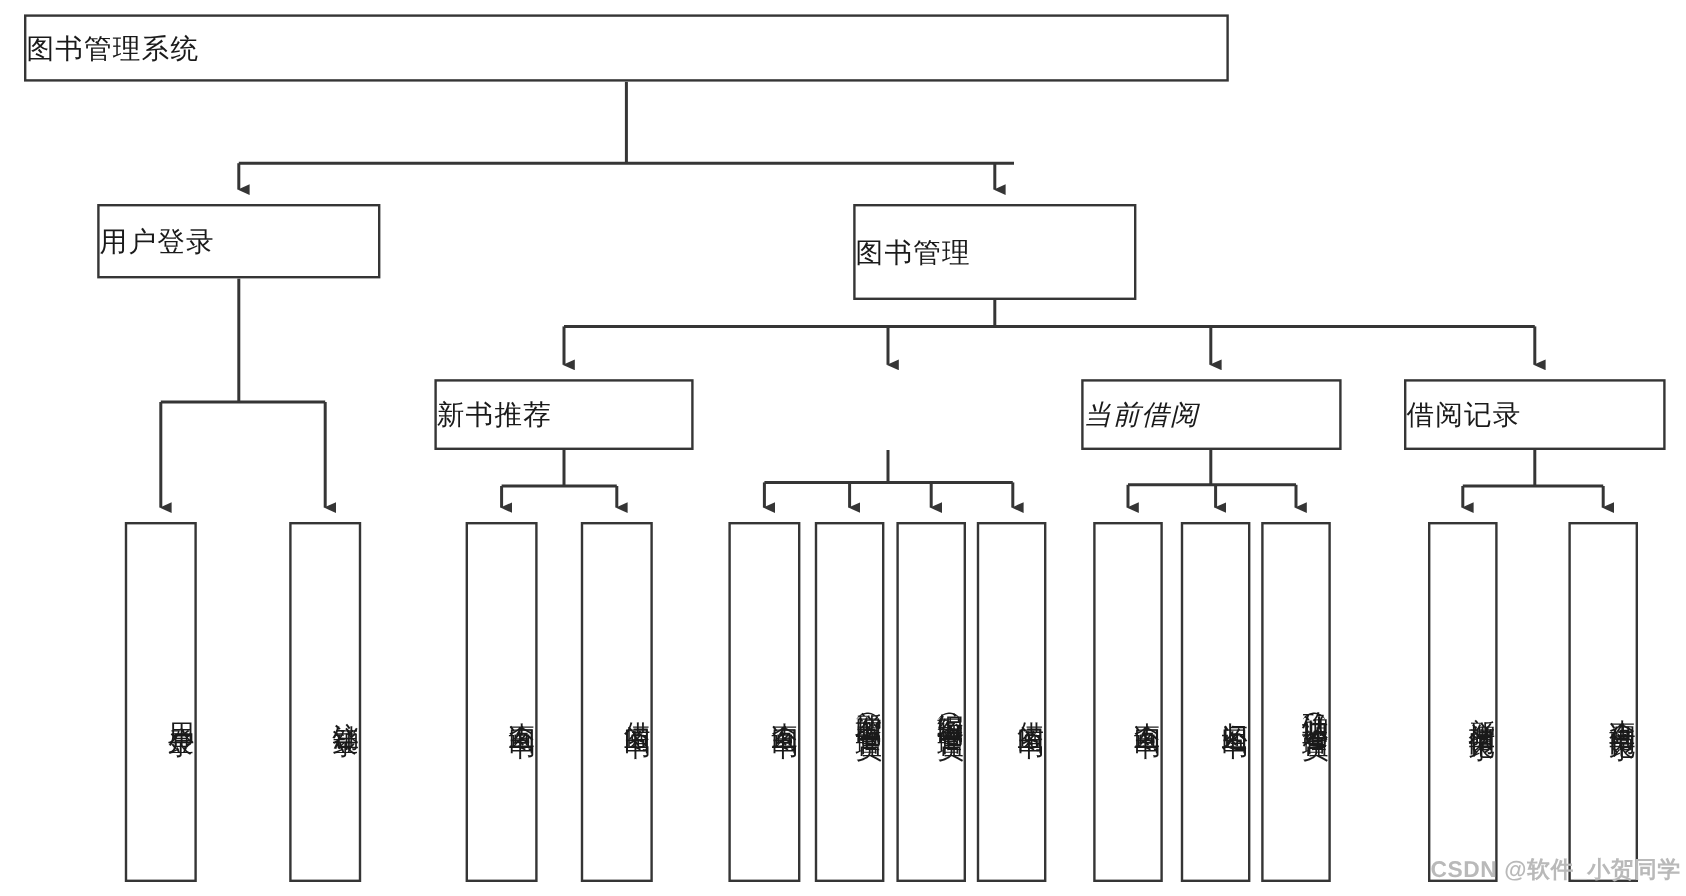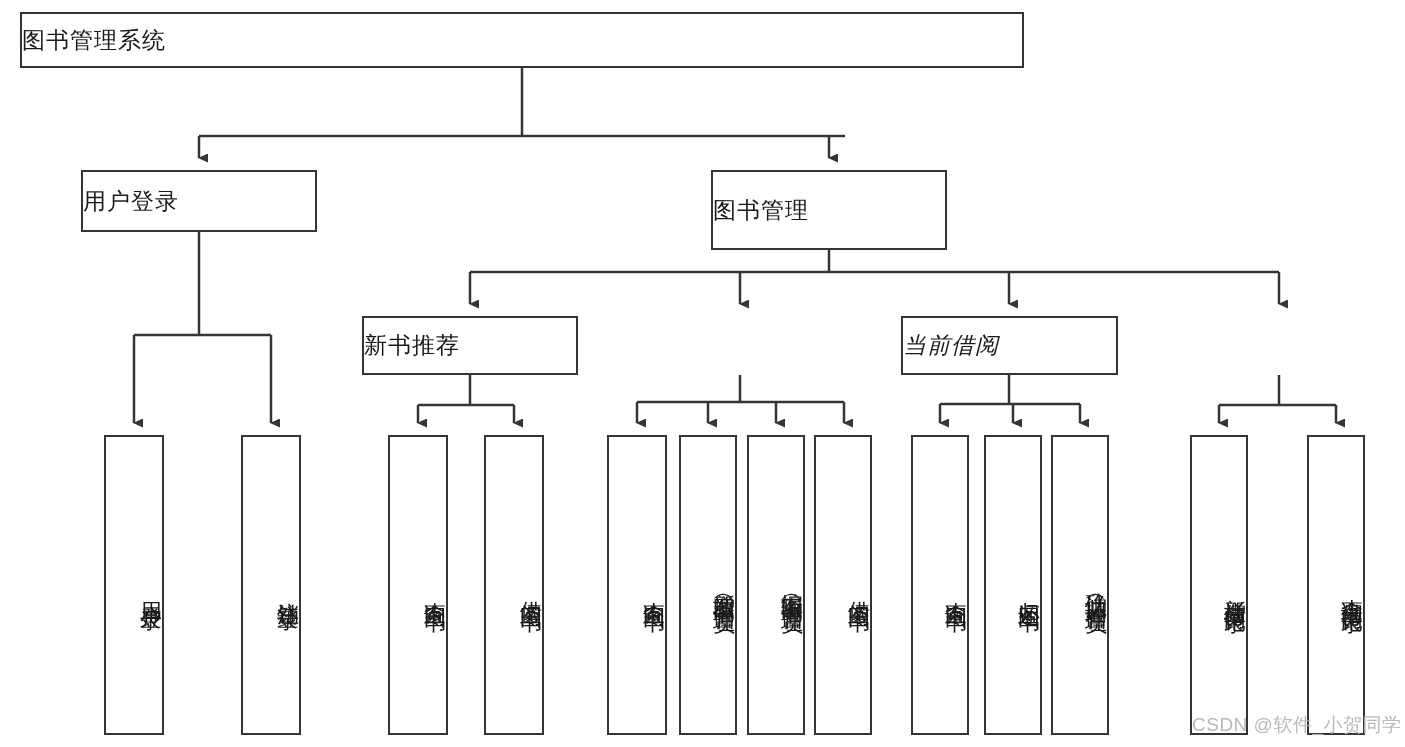--- a/index.html
+++ b/index.html
@@ -125,20 +125,23 @@
   <div class="node horiz" style="left:711px; top:170px; width:236px; height:80px;">
     <span>图书管理</span>
   </div>
 
   <div class="node horiz" style="left:362px; top:316px; width:216px; height:59px;">
     <span>新书推荐</span>
   </div>
   <div class="node horiz" style="left:901px; top:316px; width:217px; height:59px;font-style:italic;">
     <span>当前借阅</span>
   </div>
+  <div class="node horiz" style="left:1170px; top:316px; width:218px; height:59px;">
+    <span>借阅记录</span>
+  </div>
 
   <div class="node vert" style="left:104px; top:435px; width:60px; height:300px;">
     <span>用户登录</span>
   </div>
   <div class="node vert" style="left:241px; top:435px; width:60px; height:300px;">
     <span>注销登录</span>
   </div>
 
   <div class="node vert" style="left:388px; top:435px; width:60px; height:300px;">
     <span>查询图书</span>
@@ -170,15 +173,15 @@
     <span>确认归还（管理员）</span>
   </div>
 
   <div class="node vert" style="left:1190px; top:435px; width:58px; height:300px;">
     <span>新增借阅记录</span>
   </div>
   <div class="node vert" style="left:1307px; top:435px; width:58px; height:300px;">
     <span>查询借阅记录</span>
   </div>
 
-  <div class="watermark" style="left:1192px; top:712px;">CSDN @软件_小贺同学</div>
+  <div class="watermark" style="left:1192px; top:712px;font-weight:bold;">CSDN @软件_小贺同学</div>
 
 </div>
 
 </body></html>

